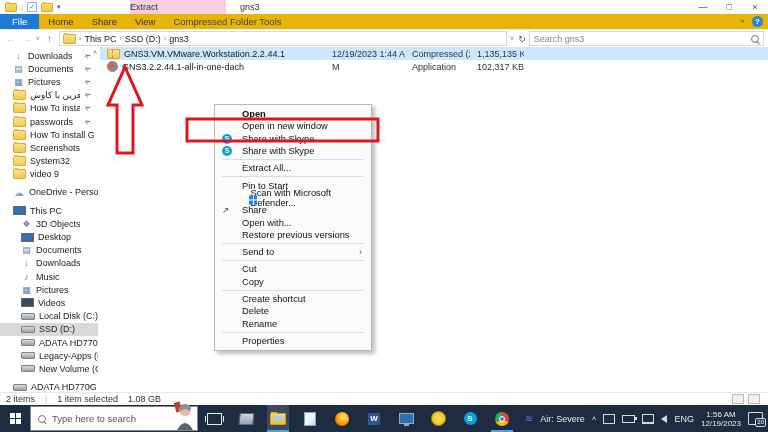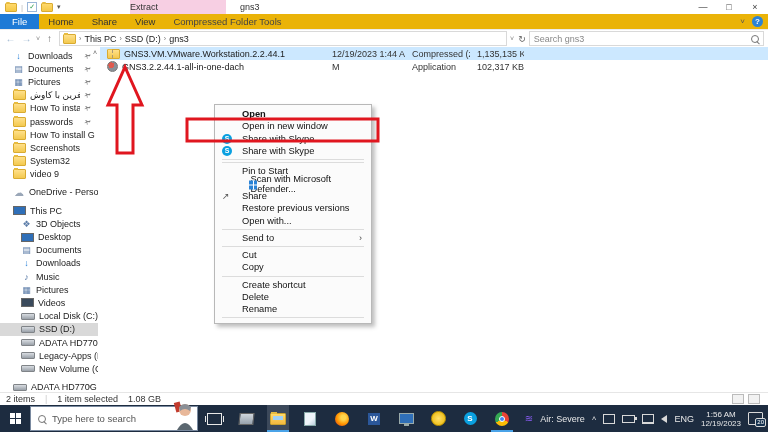--- a/index.html
+++ b/index.html
@@ -341,37 +341,40 @@
     </div>
   <div class="menu-item">
     <span class="mi-icon mi-skype">S</span>
     <span>Share with Skype</span>
   </div>
   <div class="menu-item">
     <span class="mi-icon mi-skype">S</span>
     <span>Share with Skype</span>
   </div>
   <div class="menu-sep"></div>
+  <div class="menu-item">
+      <span>Extract All...</span>
+    </div>
   <div class="menu-sep"></div>
   <div class="menu-item">
       <span>Pin to Start</span>
     </div>
   <div class="menu-item">
     <span class="mi-icon mi-defender"></span>
     <span>Scan with Microsoft Defender...</span>
   </div>
   <div class="menu-item">
     <span class="mi-icon mi-share-glyph">↗</span>
     <span>Share</span>
   </div>
   <div class="menu-item">
+      <span>Open with...</span>
+    </div>
+  <div class="menu-item">
       <span>Restore previous versions</span>
-    </div>
-  <div class="menu-item">
-      <span>Open with...</span>
     </div>
   <div class="menu-sep"></div>
   <div class="menu-item">
     <span>Send to</span>
     <span class="send-arrow">›</span>
   </div>
   <div class="menu-sep"></div>
   <div class="menu-item">
       <span>Cut</span>
     </div>
@@ -382,20 +385,23 @@
   <div class="menu-item">
       <span>Create shortcut</span>
     </div>
   <div class="menu-item">
       <span>Delete</span>
     </div>
   <div class="menu-item">
       <span>Rename</span>
     </div>
   <div class="menu-sep"></div>
+  <div class="menu-item">
+      <span>Properties</span>
+    </div>
 </div>
 
 <div class="statusbar">
   <span>2 items</span>
   <span class="status-div">|</span>
   <span>1 item selected</span>
   <span>1.08 GB</span>
   <span class="view-toggles">
     <span class="vt"></span>
     <span class="vt"></span>

